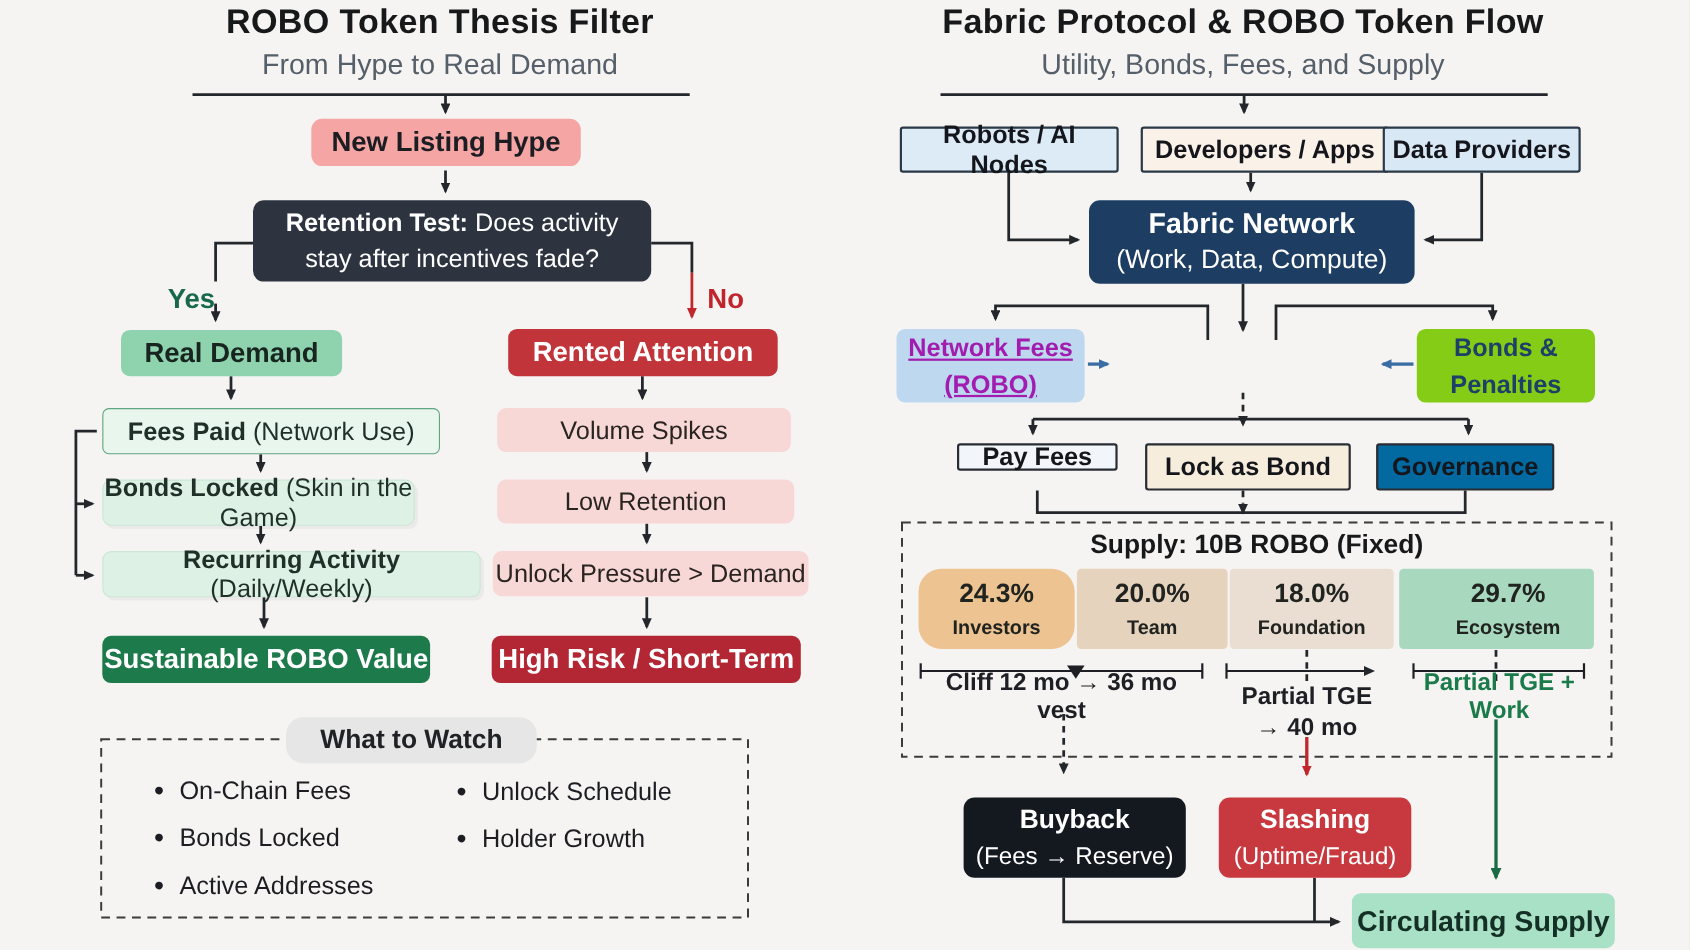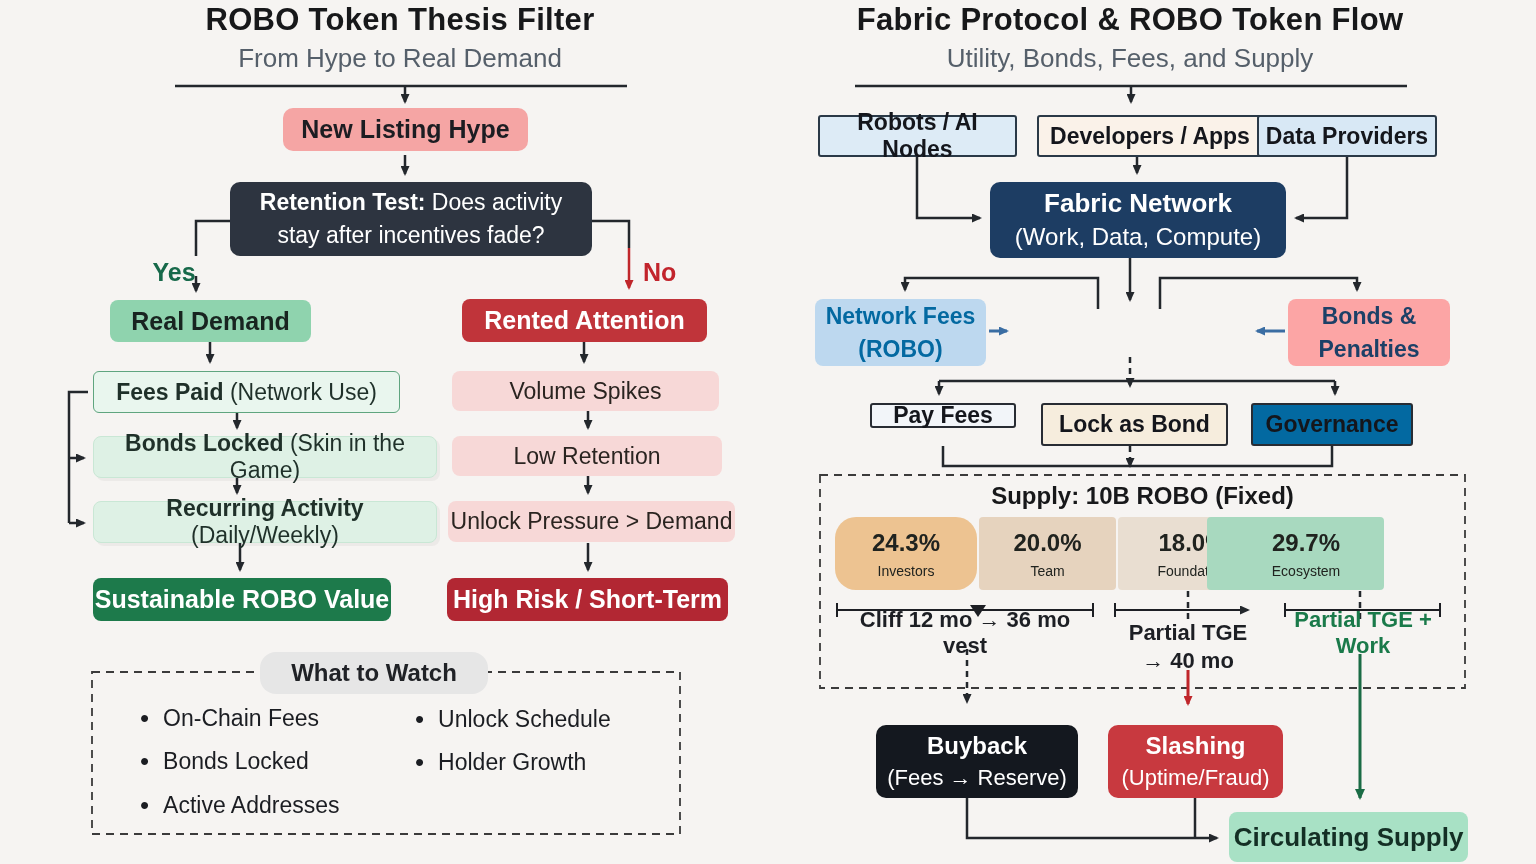--- a/index.html
+++ b/index.html
@@ -16,21 +16,21 @@
   .title{font-size:31px;font-weight:900;letter-spacing:.3px;color:#17181a;}
   .subtitle{font-size:26px;font-weight:500;color:#555f6a;}
   .node{border-radius:8px;font-size:23px;}
   .b{font-weight:700;}
   .white{color:#fff;}
   .outline{border:2px solid #2a3947;border-radius:3px;font-weight:700;font-size:23px;color:#14161c;}
   .bullet-row{display:flex;align-items:center;font-size:23px;color:#1b1d22;}
   .bullet-dot{font-size:26px;margin-right:14px;line-height:1;}
   .alloc{border-radius:4px;color:#20231f;}
   .alloc .pct{font-size:24px;font-weight:700;margin-bottom:6px;}
-  .alloc .lbl{font-size:14px;}
+  .alloc .lbl{font-size:18px;font-weight:bold;}
   .vest{font-size:22px;font-weight:700;color:#1d1f24;}
 </style>
 </head>
 <body>
 
 <div id="canvas">
 
   <svg id="wires" viewBox="0 0 1536 864">
     <defs>
       <marker id="arrB" markerWidth="10" markerHeight="9" refX="8" refY="4.5" orient="auto" markerUnits="userSpaceOnUse">
@@ -122,21 +122,21 @@
 
   <div class="abs ctr b" style="left:152px;top:258px;width:44px;height:28px;font-size:25px;color:#17694a;">Yes</div>
   <div class="abs b" style="left:643px;top:258px;width:60px;height:28px;font-size:25px;color:#c2242c;">No</div>
 
   <div class="abs node ctr b" style="left: 110px; top: 300px; width: 201px; height: 42px; color: rgb(24, 36, 32); font-size: 25px; background: rgb(143, 211, 174);">Real Demand</div>
   <div class="abs node ctr b white" style="left: 462px; top: 299px; width: 245px; height: 43px; font-size: 25px; background: rgb(192, 52, 58);">Rented Attention</div>
 
   <div class="abs node ctr" style="left: 93px; top: 371px; width: 307px; height: 42px; border: 1.5px solid rgb(95, 165, 127); border-radius: 6px; color: rgb(31, 48, 41); background: rgb(233, 246, 238);">
     <span><b>Fees Paid</b><span> (Network Use)</span></span>
   </div>
-  <div class="abs node ctr" style="left: 93px; top: 436px; width: 344px; height: 42px; border: 1px solid rgb(201, 231, 213); color: rgb(31, 48, 41); box-shadow: rgba(0, 0, 0, 0.04) 3px 3px 0px; background: rgb(222, 241, 229);">
+  <div class="abs node ctr" style="left: 93px; top: 436px; width: 284px; height: 42px; border: 1px solid rgb(201, 231, 213); color: rgb(31, 48, 41); box-shadow: rgba(0, 0, 0, 0.04) 3px 3px 0px; background: rgb(222, 241, 229);">
     <span><b>Bonds Locked</b><span> (Skin in the Game)</span></span>
   </div>
   <div class="abs node ctr" style="left: 93px; top: 501px; width: 344px; height: 42px; border: 1px solid rgb(201, 231, 213); color: rgb(31, 48, 41); box-shadow: rgba(0, 0, 0, 0.04) 3px 3px 0px; background: rgb(222, 241, 229);">
     <span><b>Recurring Activity</b><span> (Daily/Weekly)</span></span>
   </div>
   <div class="abs node ctr b white" style="left: 93px; top: 578px; width: 298px; height: 43px; font-size: 25px; background: rgb(29, 122, 75);">Sustainable ROBO Value</div>
 
   <div class="abs node ctr" style="left: 452px; top: 371px; width: 267px; height: 40px; color: rgb(42, 36, 32); background: rgb(247, 216, 215);">Volume Spikes</div>
   <div class="abs node ctr" style="left: 452px; top: 436px; width: 270px; height: 40px; color: rgb(42, 36, 32); background: rgb(247, 216, 215);">Low Retention</div>
   <div class="abs node ctr" style="left: 448px; top: 501px; width: 287px; height: 41px; color: rgb(42, 36, 32); background: rgb(247, 216, 215);">Unlock Pressure &gt; Demand</div>
@@ -170,25 +170,25 @@
 
   <div class="abs outline ctr" style="left: 818px; top: 115px; width: 199px; height: 42px; background: rgb(221, 235, 246);">Robots / AI Nodes</div>
   <div class="abs outline ctr" style="left: 1037px; top: 115px; width: 226px; height: 42px; background: rgb(250, 242, 233);">Developers / Apps</div>
   <div class="abs outline ctr" style="left: 1257px; top: 115px; width: 180px; height: 42px; background: rgb(216, 232, 245);">Data Providers</div>
 
   <div class="abs col white" style="left: 990px; top: 182px; width: 296px; height: 76px; border-radius: 10px; line-height: 1.35; background: rgb(29, 61, 99);">
     <div class="b" style="font-size:26px;">Fabric Network</div>
     <div style="font-size:24px;">(Work, Data, Compute)</div>
   </div>
 
-  <div class="abs col b" style="left: 815px; top: 299px; width: 171px; height: 67px; border-radius: 8px; font-size: 23px; color: #0369a1; line-height: 1.4; background: rgb(189, 216, 239);">
+  <div class="abs col b" style="left: 815px; top: 299px; width: 171px; height: 67px; border-radius: 8px; font-size: 23px; color: #a21caf; line-height: 1.4; background: rgb(189, 216, 239); text-decoration: underline;">
     <div>Network Fees</div>
     <div>(ROBO)</div>
   </div>
-  <div class="abs col b" style="left: 1288px; top: 299px; width: 162px; height: 67px; border-radius: 8px; font-size: 23px; color: rgb(28, 64, 103); line-height: 1.4; background: #fca5a5;">
+  <div class="abs col b" style="left: 1288px; top: 299px; width: 162px; height: 67px; border-radius: 8px; font-size: 23px; color: rgb(28, 64, 103); line-height: 1.4; background: #84cc16;">
     <div>Bonds &amp;</div>
     <div>Penalties</div>
   </div>
 
   <div class="abs outline ctr" style="left: 870px; top: 403px; width: 146px; height: 25px; border-color: rgb(40, 44, 51); background: rgb(242, 245, 249);">Pay Fees</div>
   <div class="abs outline ctr" style="left: 1041px; top: 403px; width: 187px; height: 43px; border-color: rgb(40, 44, 51); background: rgb(246, 237, 221);">Lock as Bond</div>
   <div class="abs outline ctr" style="left: 1251px; top: 403px; width: 162px; height: 43px; border-color: rgb(40, 44, 51); background: #0369a1;">Governance</div>
 
   <div class="abs ctr b" style="left:820px;top:482px;width:645px;height:28px;font-size:24px;color:#17181a;">Supply: 10B ROBO (Fixed)</div>
 
@@ -197,21 +197,21 @@
     <div class="lbl">Investors</div>
   </div>
   <div class="abs alloc col" style="left: 979px; top: 517px; width: 137px; height: 73px; background: rgb(230, 211, 190);">
     <div class="pct">20.0%</div>
     <div class="lbl">Team</div>
   </div>
   <div class="abs alloc col" style="left: 1118px; top: 517px; width: 149px; height: 73px; background: rgb(233, 222, 209);">
     <div class="pct">18.0%</div>
     <div class="lbl">Foundation</div>
   </div>
-  <div class="abs alloc col" style="left: 1207px; top: 517px; width: 177px; height: 73px; background: rgb(168, 217, 191); padding-left: 21px;">
+  <div class="abs alloc col" style="left: 1272px; top: 517px; width: 177px; height: 73px; background: rgb(168, 217, 191); padding-left: 21px;">
     <div class="pct">29.7%</div>
     <div class="lbl">Ecosystem</div>
   </div>
 
   <div class="abs vest ctr" style="left:837px;top:620px;width:256px;height:26px;">Cliff 12 mo → 36 mo vest</div>
   <div class="abs vest ctr" style="left:1110px;top:620px;width:156px;height:26px;">Partial TGE</div>
   <div class="abs vest ctr" style="left:1110px;top:648px;width:156px;height:26px;">→ 40 mo</div>
   <div class="abs vest ctr" style="left:1278px;top:620px;width:170px;height:26px;color:#1a7a4a;">Partial TGE + Work</div>
 
   <div class="abs col white" style="left: 876px; top: 725px; width: 202px; height: 73px; border-radius: 10px; line-height: 1.4; background: rgb(20, 24, 31);">

